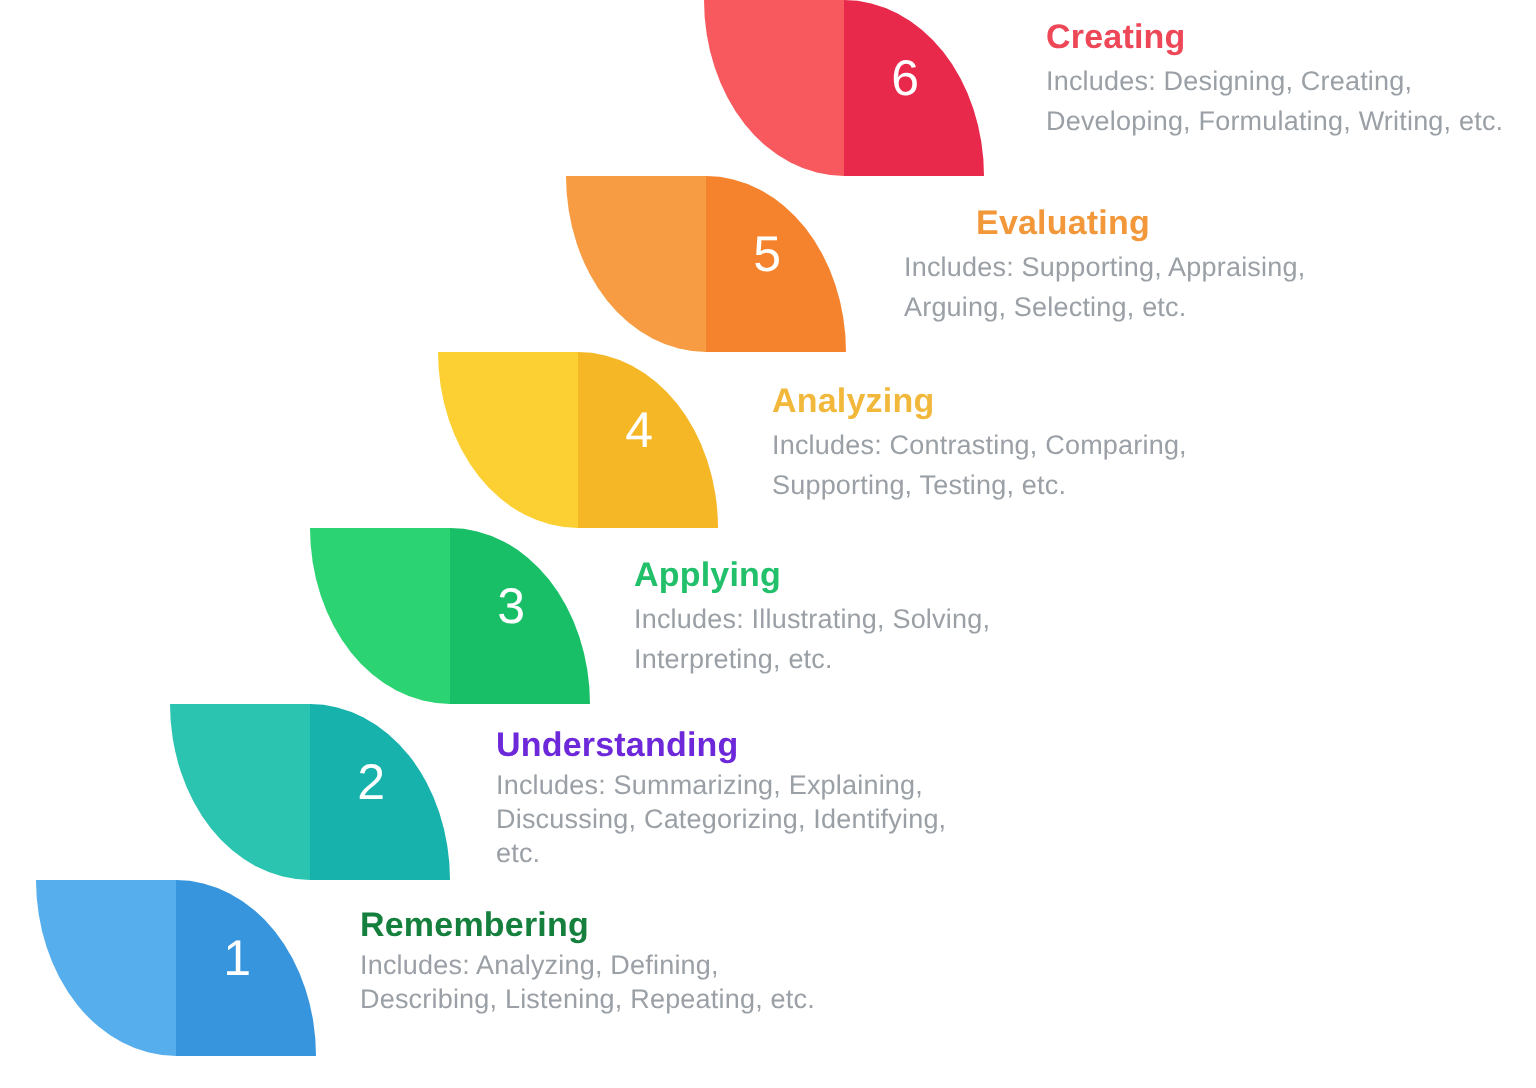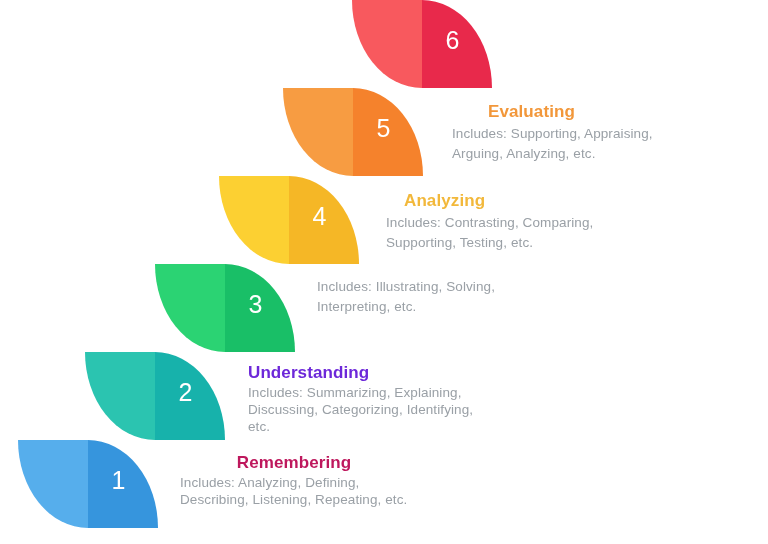--- a/index.html
+++ b/index.html
@@ -108,38 +108,43 @@
     <span class="half right" style="background: rgb(23, 178, 171);"></span>
     <span class="num pos" style="color: rgb(255, 255, 255);">2</span>
   </div>
 
   <div class="leaf" style="left:18px;top:440px;width:140px;height:88px;">
     <span class="half left" style="background: rgb(86, 174, 236);"></span>
     <span class="half right" style="background: rgb(54, 149, 221);"></span>
     <span class="num pos" style="color: rgb(255, 255, 255);">1</span>
   </div>
 
+  <div class="block" style="left:523px;top:8px;width:238px;">
+    <p class="title" style="color: rgb(237, 71, 88);">Creating</p>
+    <p class="desc">Includes: Designing, Creating, Developing, Formulating, Writing, etc.</p>
+  </div>
 
   <div class="block" style="left:452px;top:101px;width:238px;">
     <p class="title" style="color: rgb(242, 151, 58); margin-left: 36px;">Evaluating</p>
-    <p class="desc">Includes: Supporting, Appraising, Arguing, Analyzing, etc.</p>
+    <p class="desc">Includes: Supporting, Appraising, Arguing, Selecting, etc.</p>
   </div>
 
   <div class="block" style="left:386px;top:190px;width:242px;">
-    <p class="title" style="color: rgb(242, 184, 59); margin-left: 18px;">Analyzing</p>
+    <p class="title" style="color: rgb(242, 184, 59);">Analyzing</p>
     <p class="desc">Includes: Contrasting, Comparing, Supporting, Testing, etc.</p>
   </div>
 
   <div class="block" style="left:317px;top:277px;width:242px;">
+    <p class="title" style="color: rgb(34, 192, 106);">Applying</p>
     <p class="desc">Includes: Illustrating, Solving, Interpreting, etc.</p>
   </div>
 
   <div class="block tight" style="left:248px;top:362px;width:228px;">
     <p class="title" style="color: #6d28d9;">Understanding</p>
     <p class="desc">Includes: Summarizing, Explaining, Discussing, Categorizing, Identifying, etc.</p>
   </div>
 
   <div class="block tight" style="left:180px;top:452px;width:228px;">
-    <p class="title" style="color: #be185d; text-align: center;">Remembering</p>
+    <p class="title" style="color: #15803d;">Remembering</p>
     <p class="desc">Includes: Analyzing, Defining, Describing, Listening, Repeating, etc.</p>
   </div>
 
 </div>
 
 </body></html>

